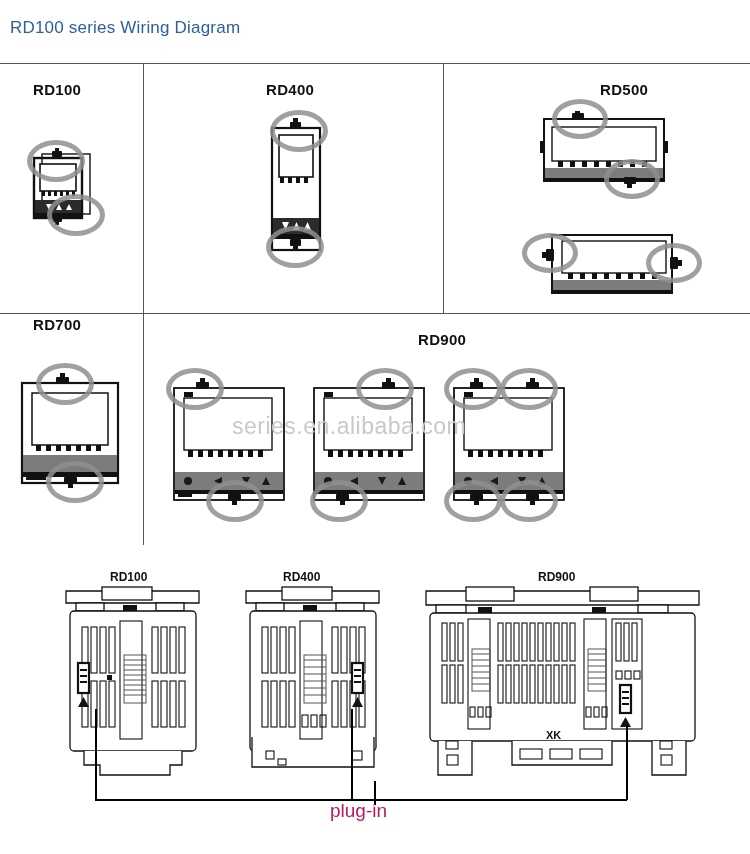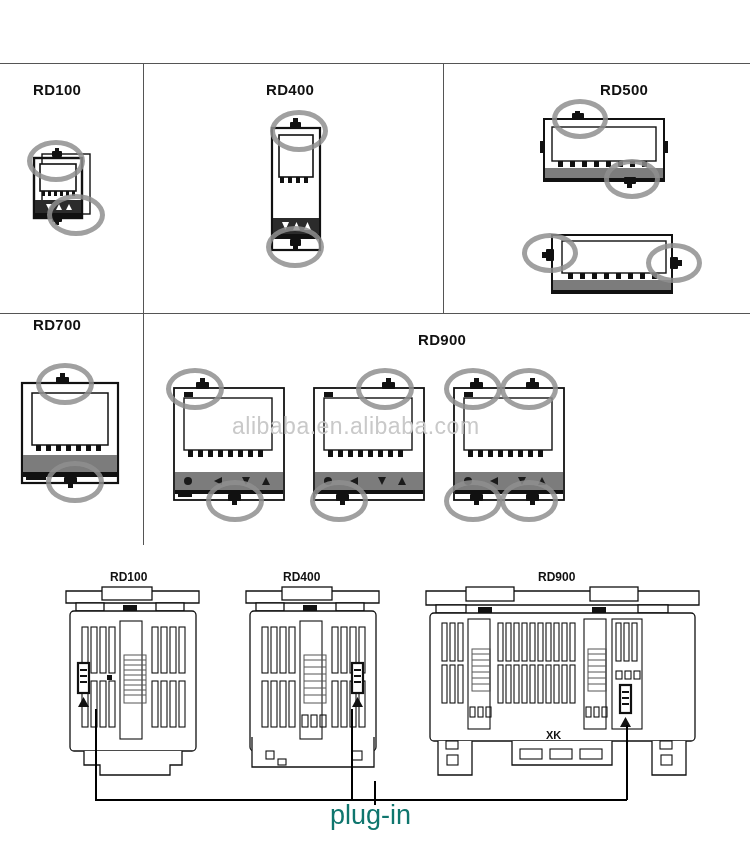--- a/index.html
+++ b/index.html
@@ -44,29 +44,30 @@
   }
 
   
   .bottom{position:absolute;left:0;top:545px;width:750px;height:309px;}
   .blabel{
     position:absolute;font-size:12px;font-weight:bold;color:#111;
     white-space:nowrap;
   }
   .plugin{
     position:absolute;left:330px;top:800px;
-    font-size:27px;color:#0f766e;white-space:nowrap;
+    font-size:19px;color:#be185d;white-space:nowrap;
   }
   .leader{position:absolute;background:#000;}
 </style>
 </head>
 <body>
 
 <div id="page">
 
+  <div class="title">RD100 series Wiring Diagram</div>
 
   <div class="grid">
 
     <div class="hline" style="top:0px;"></div>
     <div class="hline" style="top:250px;"></div>
     <div class="vline" style="left:143px;top:0px;height:482px;"></div>
     <div class="vline" style="left:443px;top:0px;height:250px;"></div>
 
     <div class="cell-label" style="left:33px;top:18px;">RD100</div>
 
@@ -350,21 +351,21 @@
           </g>
       </svg>
       <div class="ring" style="left:-6px;top:-8px;width:58px;height:42px;"></div>
       <div class="ring" style="left:50px;top:-8px;width:58px;height:42px;"></div>
       <div class="ring" style="left:-6px;top:104px;width:58px;height:42px;"></div>
       <div class="ring" style="left:50px;top:104px;width:58px;height:42px;"></div>
     </div>
 
   </div>
 
-  <div class="watermark">alibaba.en.alibaba.com</div>
+  <div class="watermark">series.en.alibaba.com</div>
 
   <div class="bottom">
 
     <div class="blabel" style="left:110px;top:25px;">RD100</div>
     <div class="blabel" style="left:283px;top:25px;">RD400</div>
     <div class="blabel" style="left:538px;top:25px;">RD900</div>
 
     <div class="dev" style="left:60px;top:42px;">
       <svg width="145" height="200" viewBox="0 0 145 200">
         <g stroke="#111" stroke-width="1.3" fill="#fff">

